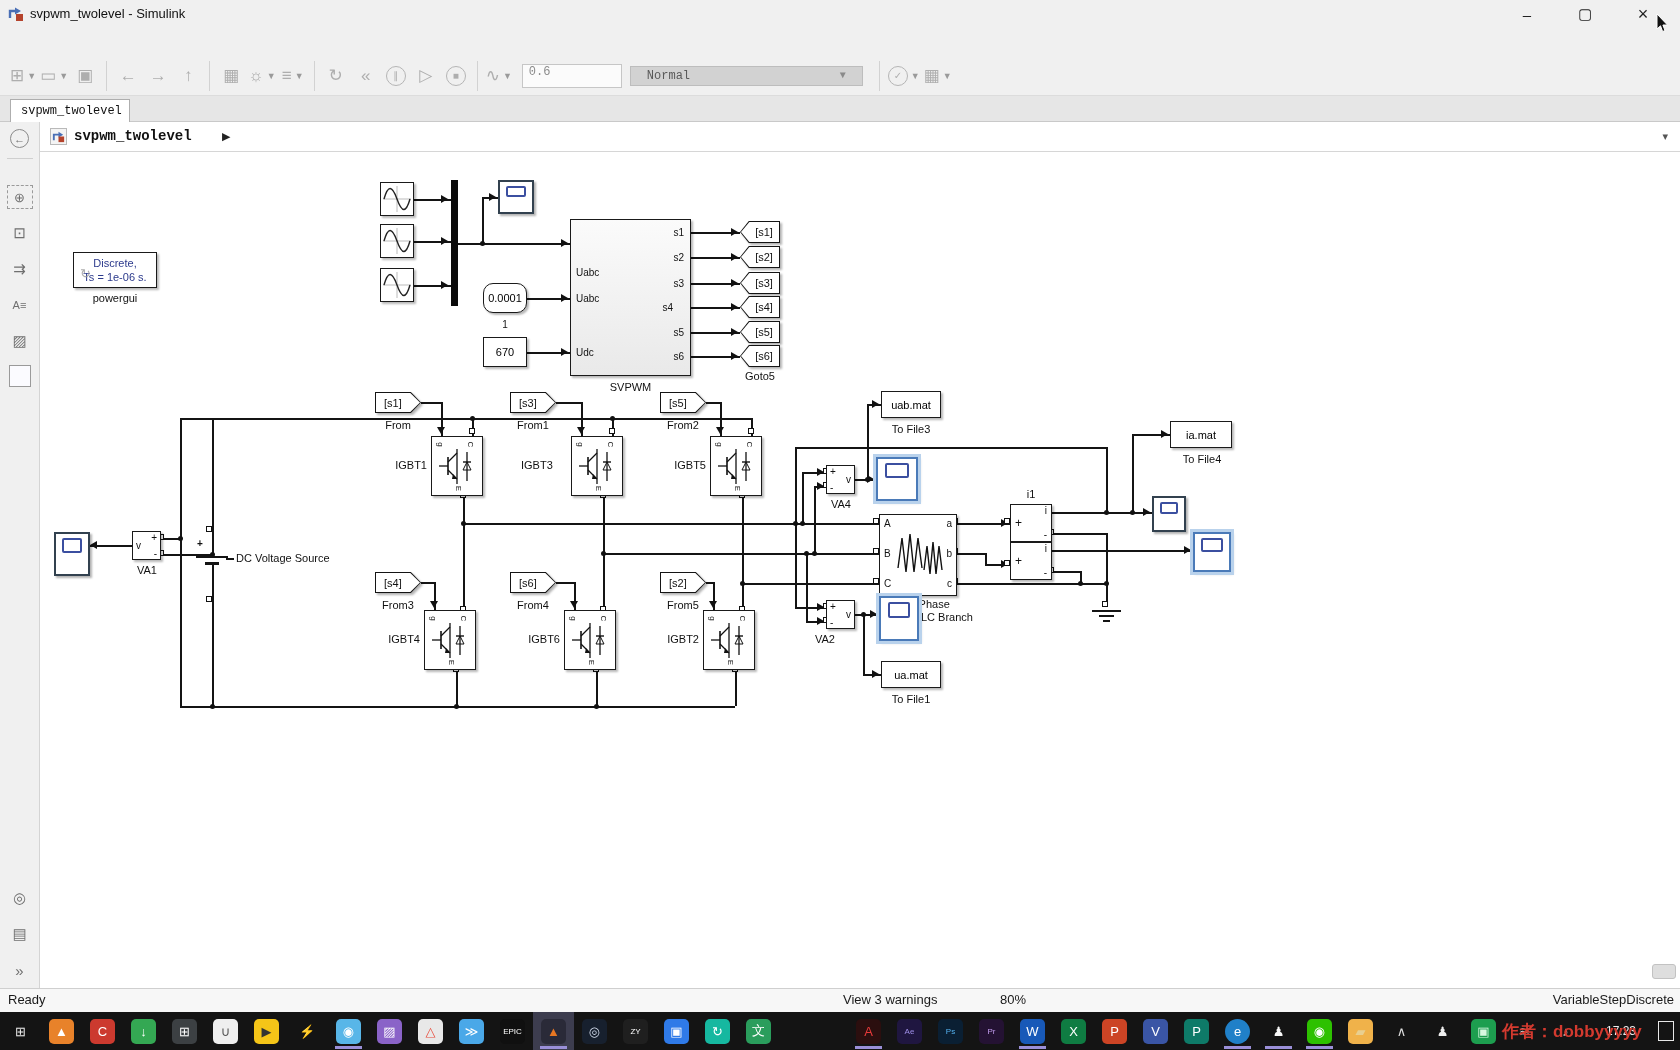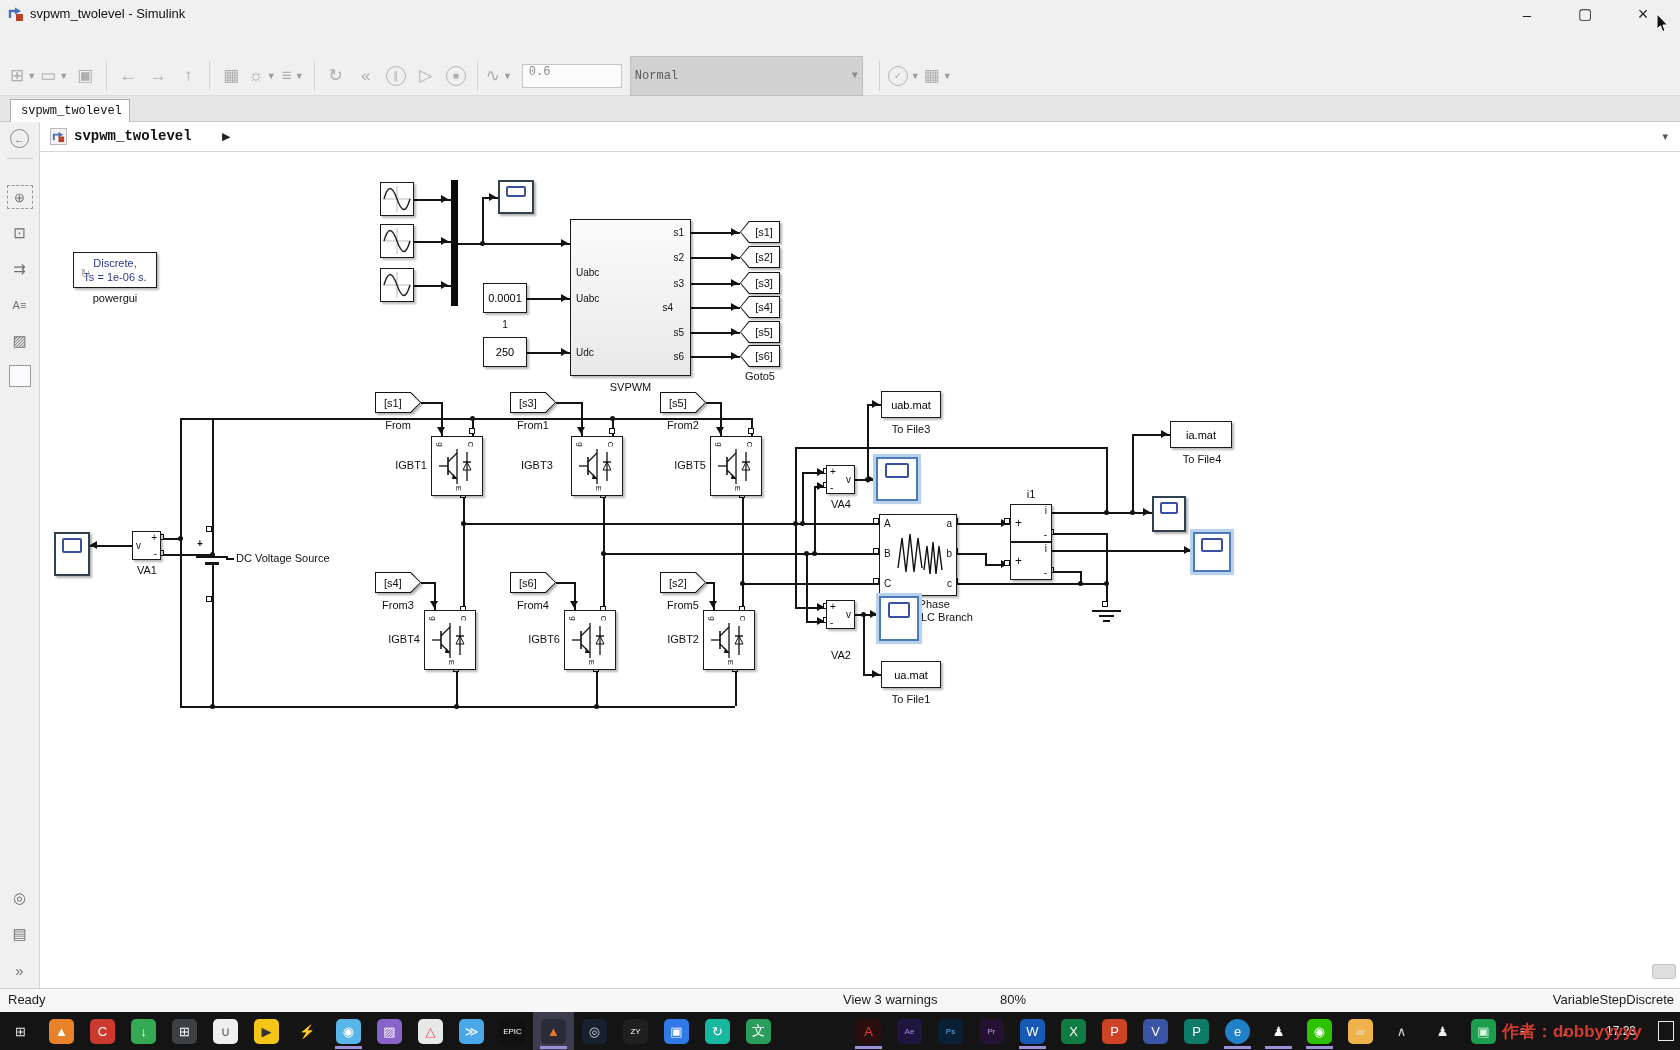--- a/index.html
+++ b/index.html
@@ -16,21 +16,21 @@
   #menubar { position:absolute; left:0; top:28px; width:1680px; height:28px; background:#f0f0f0; display:flex; align-items:center; padding-left:6px; }
   .menu-item { padding:0 13px; font-size:14px; color:#3c3c3c; line-height:28px; }
 
   #toolbar { position:absolute; left:0; top:56px; width:1680px; height:40px; background:#f0f0f0; border-bottom:1px solid #dcdcdc; display:flex; align-items:center; padding-left:8px; }
   .tbtn { height:30px; min-width:26px; display:flex; align-items:center; justify-content:center; color:#aeaeae; font-size:17px; margin:0 2px; }
   .tbtn .glyph{ display:inline-block; }
   .tbtn.circ .glyph { width:20px; height:20px; border:1.5px solid #b5b5b5; border-radius:50%; font-size:10px; line-height:17px; text-align:center; }
   .tbtn .dd { font-size:9px; color:#9a9a9a; margin-left:3px; }
   .tsep { width:1px; height:30px; background:#d2d2d2; margin:0 6px; }
   #sim-time { width:100px; height:24px; border:1px solid #c6c6c6; background:#fbfbfb; color:#8c8c8c; font-family:"Liberation Mono",monospace; font-size:12px; padding:0 6px; margin:0 8px; }
-  #sim-mode { width:233px; height:40px; background:#d2d2d2; border:1px solid #bdbdbd; color:#5a5a5a; font-family:"Liberation Mono",monospace; font-size:12px; display:flex; align-items:center; padding:0 4px; justify-content:space-between; margin-right:10px; }
+  #sim-mode { width:233px; height:20px; background:#d2d2d2; border:1px solid #bdbdbd; color:#5a5a5a; font-family:"Liberation Mono",monospace; font-size:12px; display:flex; align-items:center; padding:0 16px; justify-content:space-between; margin-right:10px; }
   #sim-mode .dd { color:#8a8a8a; font-size:10px; }
 
   #tabbar { position:absolute; left:0; top:96px; width:1680px; height:26px; background:#e6e6e6; border-bottom:1px solid #c9c9c9; }
   #model-tab { position:absolute; left:10px; top:3px; width:120px; height:23px; background:#fff; border:1px solid #aeaeae; border-bottom:none; font-family:"Liberation Mono",monospace; font-size:12px; color:#111; display:flex; align-items:center; padding-left:10px; }
 
   #crumbbar { position:absolute; left:40px; top:122px; width:1640px; height:30px; background:#fff; border-bottom:1px solid #d6d6d6; }
   #crumb-model-icon { position:absolute; left:10px; top:6px; width:17px; height:17px; border:1px solid #b9b9b9; background:#f4f4f4; }
   #crumb-text { position:absolute; left:34px; top:6px; font-family:"Liberation Mono",monospace; font-size:14px; font-weight:bold; color:#111; }
   #crumb-arrow { position:absolute; left:182px; top:8px; font-size:11px; color:#222; }
   #crumb-dd { position:absolute; right:12px; top:8px; font-size:11px; color:#555; }
@@ -441,23 +441,23 @@
     <span class="portlab" style="left:5px;top:127px;">Udc</span>
     <span class="portlab" style="right:6px;top:7px;">s1</span>
     <span class="portlab" style="right:6px;top:32px;">s2</span>
     <span class="portlab" style="right:6px;top:58px;">s3</span>
     <span class="portlab" style="right:17px;top:82px;">s4</span>
     <span class="portlab" style="right:6px;top:107px;">s5</span>
     <span class="portlab" style="right:6px;top:131px;">s6</span>
   </div>
   <div class="cap" style="left:530px;top:229px;width:121px;">SVPWM</div>
 
-  <div class="const" style="left:443px;top:131px;width:44px;height:30px;">0.0001</div>
+  <div class="const" style="left:443px;top:131px;width:44px;height:30px;border-radius:10px;">0.0001</div>
   <div class="cap" style="left:443px;top:167px;width:44px;font-size:10px;">1</div>
-  <div class="const" style="left:443px;top:185px;width:44px;height:30px;">250</div>
+  <div class="const" style="left:443px;top:185px;width:44px;height:30px;">670</div>
 
   <div class="gf-outer goto" style="left:700px;top:69px;width:40px;height:22px;">
       <div class="gf-shape"></div>
       <div class="gf-inner">[s1]</div>
     </div>
   <div class="gf-outer goto" style="left:700px;top:94px;width:40px;height:22px;">
       <div class="gf-shape"></div>
       <div class="gf-inner">[s2]</div>
     </div>
   <div class="gf-outer goto" style="left:700px;top:120px;width:40px;height:22px;">
@@ -659,21 +659,21 @@
   <div class="cap" style="left:881px;top:459px;width:70px;text-align:left;">LC Branch</div>
   <div class="scope sel" style="left:839px;top:444px;width:40px;height:45px;z-index:3;">
       <div class="screen"></div>
     </div>
 
   <div class="blk" style="left:786px;top:448px;width:29px;height:29px;">
     <span class="portlab" style="left:3px;top:0px;">+</span>
     <span class="portlab" style="left:3px;bottom:0px;">-</span>
     <span class="portlab" style="right:3px;top:8px;">v</span>
   </div>
-  <div class="cap" style="left:772px;top:481px;width:58px;margin-top:16px;">VA2</div>
+  <div class="cap" style="left:756px;top:481px;width:58px;">VA2</div>
   <div class="blk" style="left:841px;top:509px;width:60px;height:27px;display:flex;align-items:center;justify-content:center;font-size:11px;">ua.mat</div>
   <div class="cap" style="left:836px;top:541px;width:70px;">To File1</div>
 
   <div class="cap" style="left:970px;top:336px;width:42px;">i1</div>
   <div class="blk" style="left:970px;top:352px;width:42px;height:38px;">
     <span class="portlab" style="left:4px;top:11px;font-size:12px;">+</span>
     <span class="portlab" style="right:4px;top:0px;">i</span>
     <span class="portlab" style="right:4px;bottom:1px;">-</span>
   </div>
   <div class="blk" style="left:970px;top:390px;width:42px;height:38px;">

